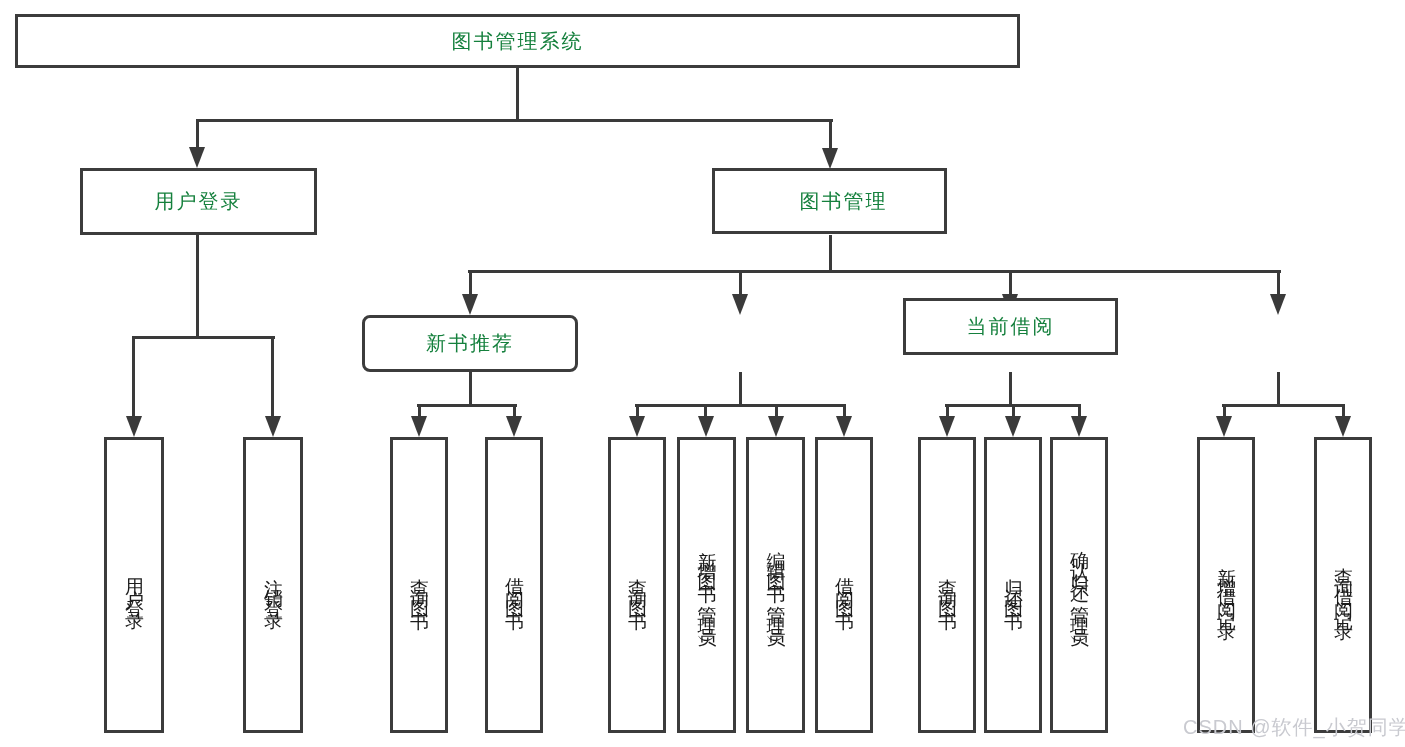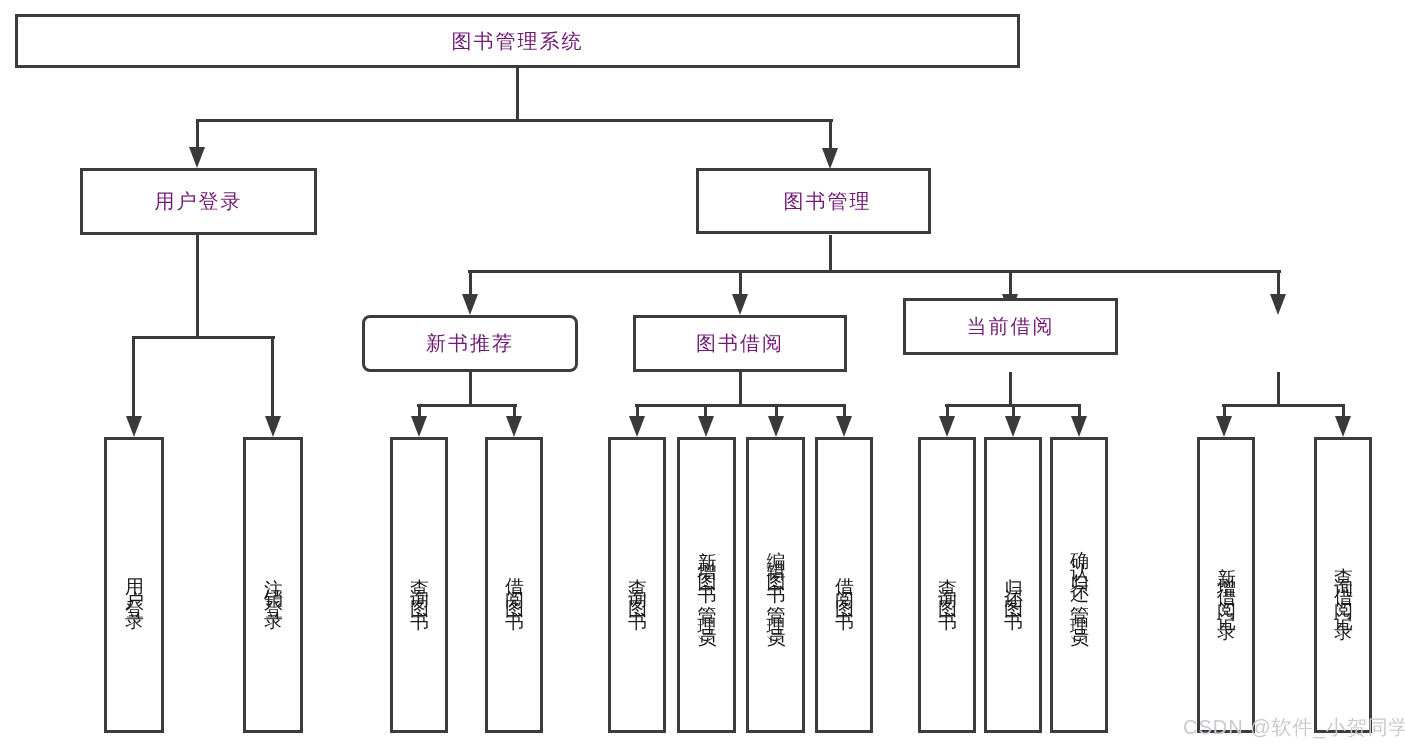--- a/index.html
+++ b/index.html
@@ -19,21 +19,21 @@
     border-right: 8px solid transparent;
     border-top: 21px solid #3a3a3a;
   }
   
   .hnode {
     position: absolute; box-sizing: border-box;
     background: #ffffff; border: 3px solid #3c3c3c;
     display: flex; align-items: center; justify-content: center;
     z-index: 1;
   }
-  .hnode span { font-size: 20px; letter-spacing: 2px; color: #701a75; white-space: nowrap; }
+  .hnode span { font-size: 20px; letter-spacing: 2px; color: #15803d; white-space: nowrap; }
   
   .vnode {
     position: absolute; box-sizing: border-box;
     background: #ffffff; border: 3px solid #3c3c3c;
     display: flex; align-items: center; justify-content: center;
     z-index: 1;
   }
   .vnode span {
     writing-mode: vertical-rl; text-orientation: mixed;
     font-size: 19px; letter-spacing: 11px; line-height: 1.1;
@@ -108,29 +108,26 @@
   <div class="line" style="left:1342px; top:404px; width:3px; height:15px;"></div>
   <div class="arrow" style="left:1335px; top:416px;"></div>
 
   <div class="hnode" style="left:15px; top:14px; width:1005px; height:54px;">
     <span>图书管理系统</span>
   </div>
 
   <div class="hnode" style="left:80px; top:168px; width:237px; height:67px;">
     <span>用户登录</span>
   </div>
-  <div class="hnode" style="left:696px; top:168px; width:235px; height:66px;padding-left:28px;">
+  <div class="hnode" style="left:712px; top:168px; width:235px; height:66px;padding-left:28px;">
     <span>图书管理</span>
   </div>
 
   <div class="hnode" style="left:362px; top:315px; width:216px; height:57px;border-radius:8px;">
     <span>新书推荐</span>
-  </div>
-  <div class="hnode" style="left:633px; top:315px; width:214px; height:57px;">
-    <span>图书借阅</span>
   </div>
   <div class="hnode" style="left:903px; top:298px; width:215px; height:57px;">
     <span>当前借阅</span>
   </div>
 
   <div class="vnode" style="left:104px; top:437px; width:60px; height:296px;">
     <span>用户登录</span>
   </div>
   <div class="vnode" style="left:243px; top:437px; width:60px; height:296px;">
     <span>注销登录</span>

